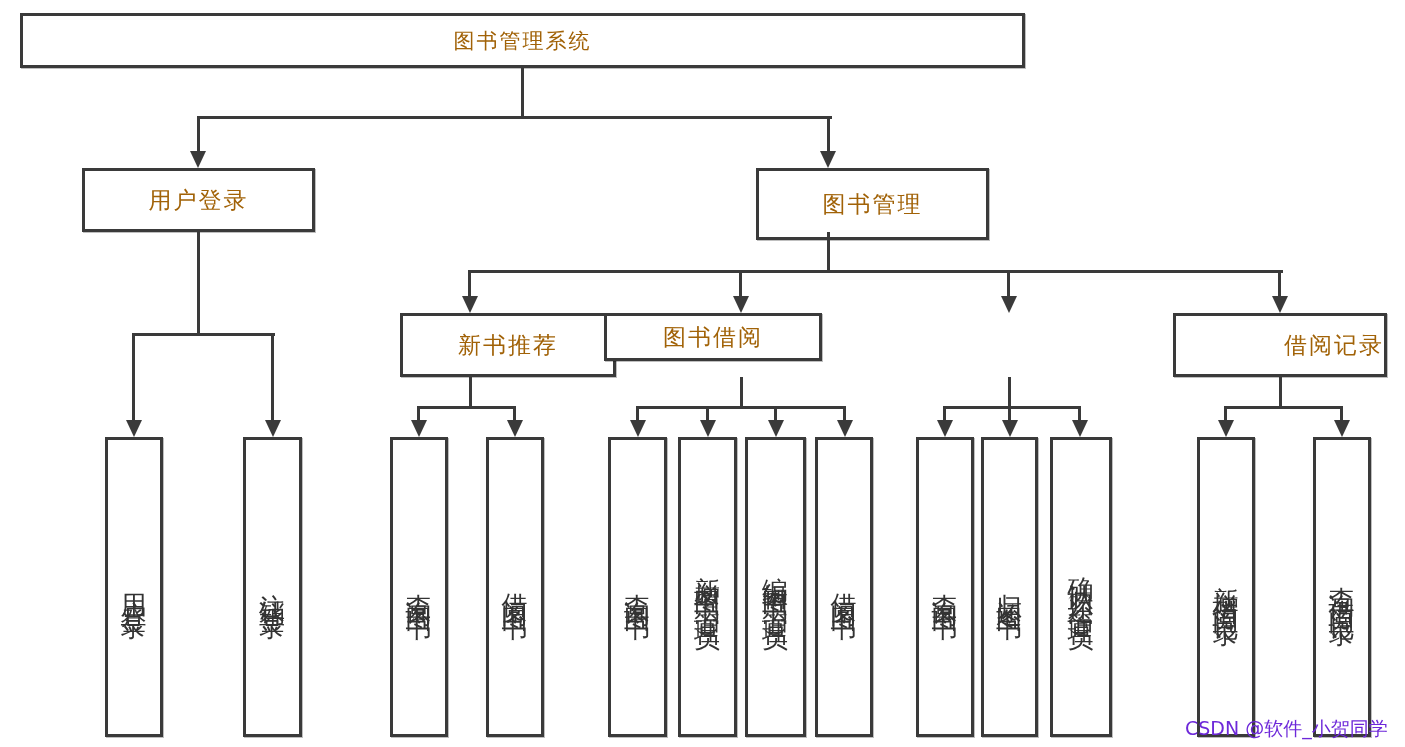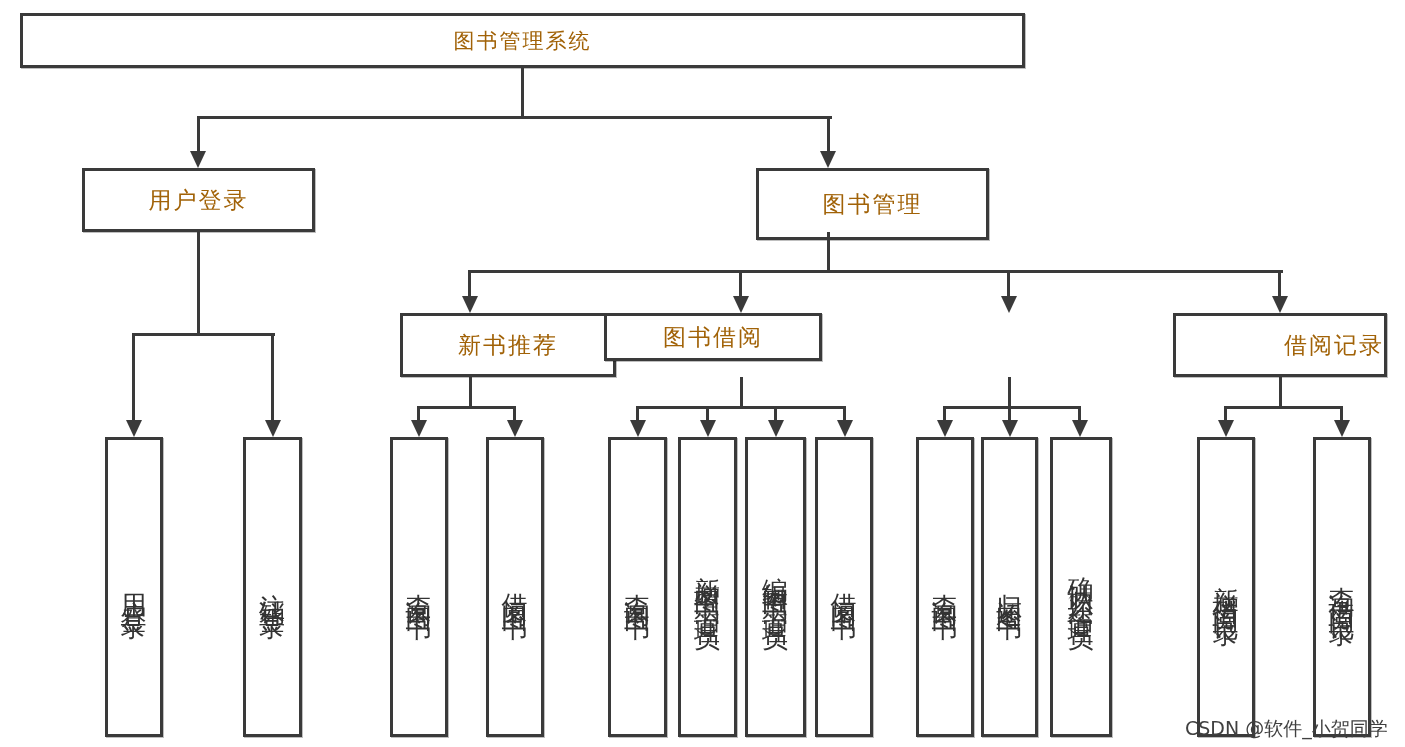--- a/index.html
+++ b/index.html
@@ -35,21 +35,21 @@
   .arr{
     position:absolute;width:0;height:0;
     border-left:8px solid transparent;
     border-right:8px solid transparent;
     border-top:17px solid #3a3a3a;
   }
   .watermark{
     position:absolute;
     left:1185px;top:716px;
     font-size:19px;
-    color:#404040;
+    color:#6d28d9;
     white-space:nowrap;
     z-index:5;
   }
 </style>
 </head>
 <body>
 
 <div id="stage">
 
   <div class="box" style="left:20px;top:13px;width:1005px;height:55px;">

